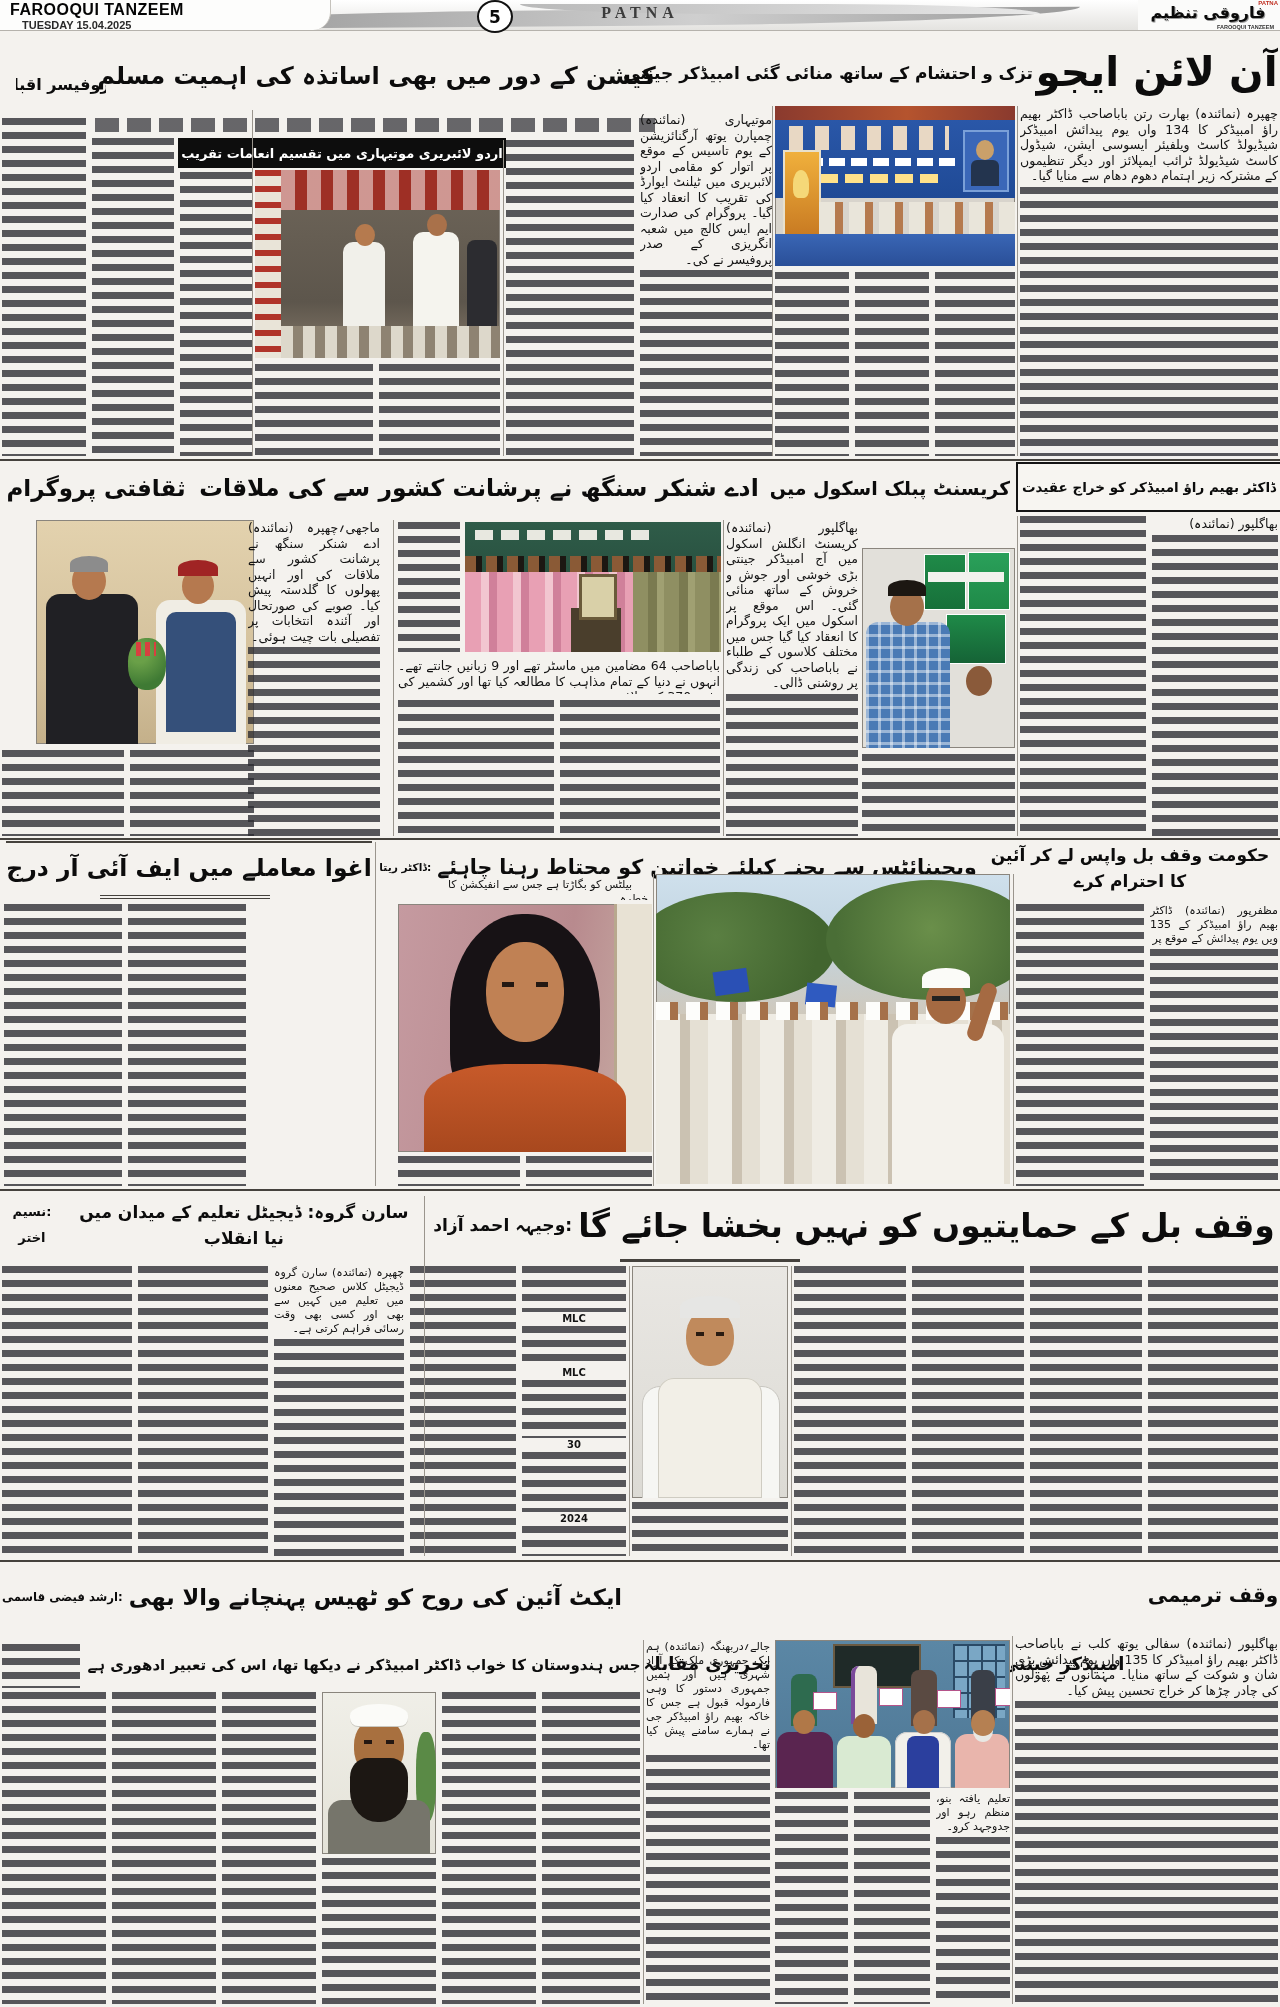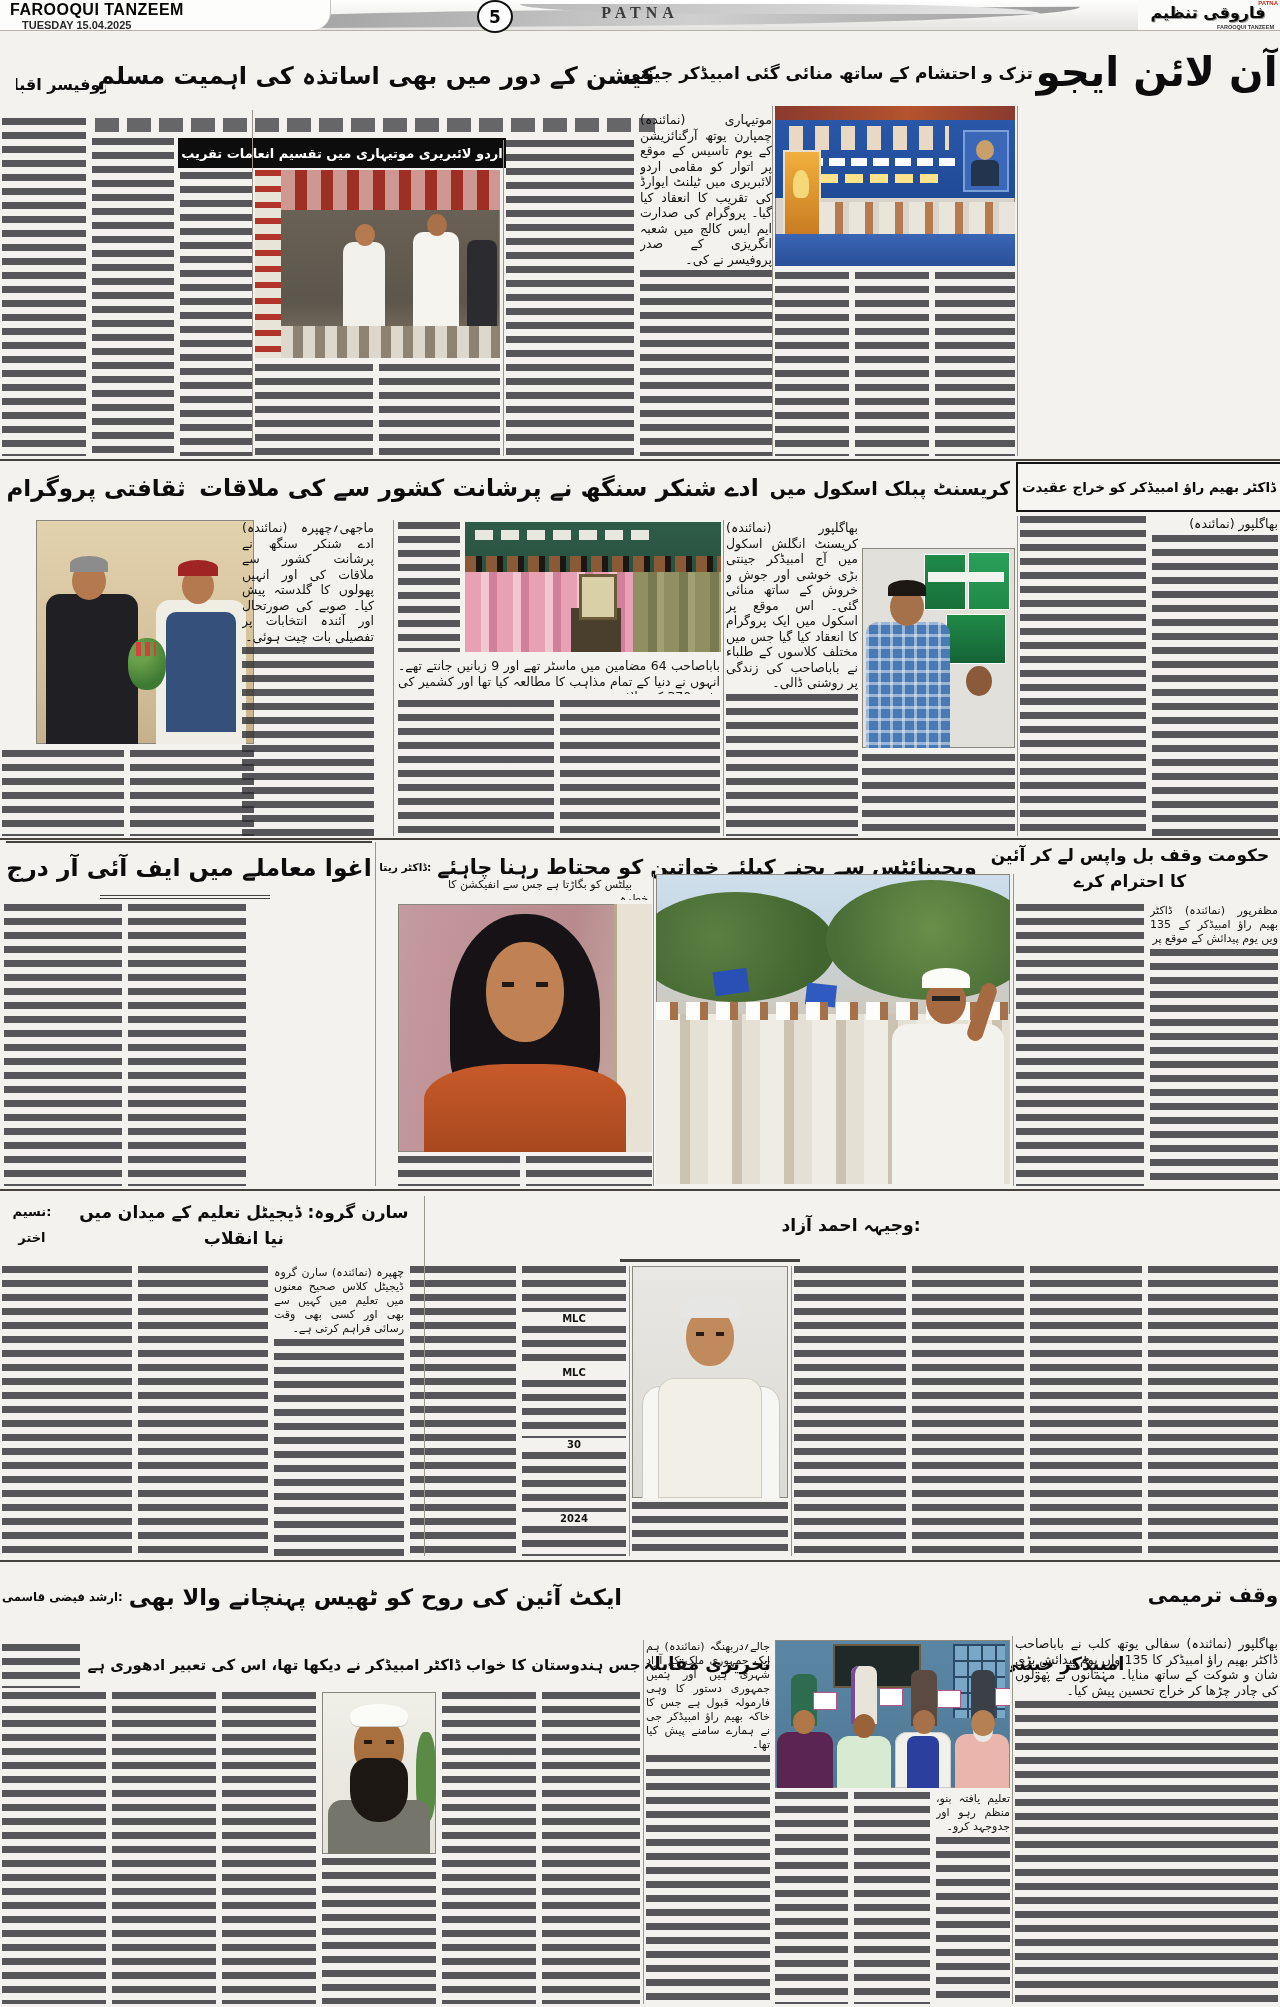--- a/index.html
+++ b/index.html
@@ -103,20 +103,24 @@
       <div class="ph" style="left:8px;top:18px;width:16px;height:28px;background:#f5d878;border-radius:50% 50% 30% 30%;"></div>
     </div>
     <div class="ph" style="left:44px;top:96px;width:196px;height:36px;background:repeating-linear-gradient(90deg,#e9e5da 0 16px,#b57a4e 16px 24px,rgba(0,0,0,0) 24px 30px);"></div>
     <div class="ph" style="left:0;top:128px;width:240px;height:32px;background:linear-gradient(#3a66b5,#2a4f98);"></div>
   </div>
 
   <div class="abs tcol" style="left:775px;top:272px;width:74px;height:184px;"></div>
   <div class="abs tcol" style="left:855px;top:272px;width:74px;height:184px;"></div>
   <div class="abs tcol" style="left:935px;top:272px;width:80px;height:184px;"></div>
 
+  <div class="abs colwrap" style="left:1020px;top:106px;width:258px;height:350px;">
+    <p class="lead">چھپرہ (نمائندہ) بھارت رتن باباصاحب ڈاکٹر بھیم راؤ امبیڈکر کا 134 واں یوم پیدائش امبیڈکر شیڈیولڈ کاسٹ ویلفیئر ایسوسی ایشن، شیڈول کاسٹ شیڈیولڈ ٹرائب ایمپلائز اور دیگر تنظیموں کے مشترکہ زیر اہتمام دھوم دھام سے منایا گیا۔</p>
+    <div class="tcol fill"></div>
+  </div>
 
   <div class="abs vr" style="left:252px;top:110px;height:346px;"></div>
   <div class="abs vr" style="left:503px;top:140px;height:316px;"></div>
   <div class="abs vr" style="left:772px;top:106px;height:350px;"></div>
   <div class="abs vr" style="left:1017px;top:106px;height:350px;"></div>
   <div class="abs hr" style="left:0;top:459px;width:1280px;height:2px;"></div>
 
   <div class="abs fit boxh" style="left: 1016px; top: 462px; width: 262px; height: 46px; font-size: 13.5px;">
     <span>ڈاکٹر بھیم راؤ امبیڈکر کو خراج عقیدت</span>
   </div>
@@ -135,21 +139,21 @@
     <div class="ph" style="left:36px;top:42px;width:34px;height:38px;background:#b5794f;border-radius:50%;"></div>
     <div class="ph" style="left:34px;top:36px;width:38px;height:16px;background:#8c8c8c;border-radius:50% 50% 0 0;"></div>
     <div class="ph" style="left:120px;top:80px;width:90px;height:144px;background:#f0ede4;border-radius:14px 14px 0 0;"></div>
     <div class="ph" style="left:130px;top:92px;width:70px;height:120px;background:#35507a;border-radius:10px 10px 0 0;"></div>
     <div class="ph" style="left:146px;top:48px;width:32px;height:36px;background:#b5794f;border-radius:50%;"></div>
     <div class="ph" style="left:142px;top:40px;width:40px;height:16px;background:#a02424;border-radius:50% 50% 0 0;"></div>
     <div class="ph" style="left:92px;top:118px;width:38px;height:52px;background:radial-gradient(circle at 30% 30%,#6aa048 20%,#3f7a34 70%);border-radius:45%;"></div>
     <div class="ph" style="left:100px;top:122px;width:20px;height:14px;background:repeating-linear-gradient(90deg,#d84040 0 5px,rgba(0,0,0,0) 5px 9px);"></div>
   </div>
 
-  <div class="abs colwrap" style="left:242px;top:520px;width:132px;height:316px;">
+  <div class="abs colwrap" style="left:248px;top:520px;width:132px;height:316px;">
     <p class="lead">ماجھی؍چھپرہ (نمائندہ) ادے شنکر سنگھ نے پرشانت کشور سے ملاقات کی اور انہیں پھولوں کا گلدستہ پیش کیا۔ صوبے کی صورتحال اور آئندہ انتخابات پر تفصیلی بات چیت ہوئی۔</p>
     <div class="tcol fill"></div>
   </div>
   <div class="abs tcol" style="left:2px;top:750px;width:122px;height:86px;"></div>
   <div class="abs tcol" style="left:130px;top:750px;width:124px;height:86px;"></div>
 
   <div class="photo" style="left:465px;top:522px;width:256px;height:130px;background:#3a5a49;">
     <div class="ph" style="left:0;top:0;width:256px;height:56px;background:linear-gradient(#2f5c49,#28503f);"></div>
     <div class="ph" style="left:10px;top:8px;width:180px;height:10px;background:repeating-linear-gradient(90deg,#e8e8e0 0 18px,rgba(0,0,0,0) 18px 26px);"></div>
     <div class="ph" style="left:0;top:34px;width:256px;height:18px;background:repeating-linear-gradient(90deg,#8a5a36 0 11px,#1c1712 11px 17px,rgba(0,0,0,0) 17px 21px);"></div>
@@ -242,20 +246,21 @@
 
   <div class="abs vr" style="left:375px;top:842px;height:344px;"></div>
   <div class="abs vr" style="left:653px;top:874px;height:312px;"></div>
   <div class="abs vr" style="left:1013px;top:874px;height:312px;"></div>
   <div class="abs hr" style="left:0;top:1189px;width:1280px;height:2px;"></div>
 
   <div class="abs wrapv" style="left:2px;top:1196px;width:418px;height:58px;font-size:17px;line-height:26px;direction:rtl;">
     <span>سارن گروہ: ڈیجیٹل تعلیم کے میدان میں نیا انقلاب</span>&nbsp;<span style="font-size:13px;">:نسیم اختر</span>
   </div>
   <div class="abs fit" style="left: 428px; top: 1192px; width: 852px; height: 66px; font-size: 33px;">
+    <span>وقف بل کے حمایتیوں کو نہیں بخشا جائے گا</span>
       <span class="attr">:وجیہہ احمد آزاد</span>
   </div>
   <div class="abs hr" style="left:620px;top:1259px;width:180px;height:3px;"></div>
 
   <div class="abs colwrap" style="left:274px;top:1266px;width:130px;height:290px;">
     <p class="lead small-lead">چھپرہ (نمائندہ) سارن گروہ ڈیجیٹل کلاس صحیح معنوں میں تعلیم میں کہیں سے بھی اور کسی بھی وقت رسائی فراہم کرتی ہے۔</p>
     <div class="tcol fill"></div>
   </div>
   <div class="abs tcol" style="left:138px;top:1266px;width:130px;height:290px;"></div>
   <div class="abs tcol" style="left:2px;top:1266px;width:130px;height:290px;"></div>

